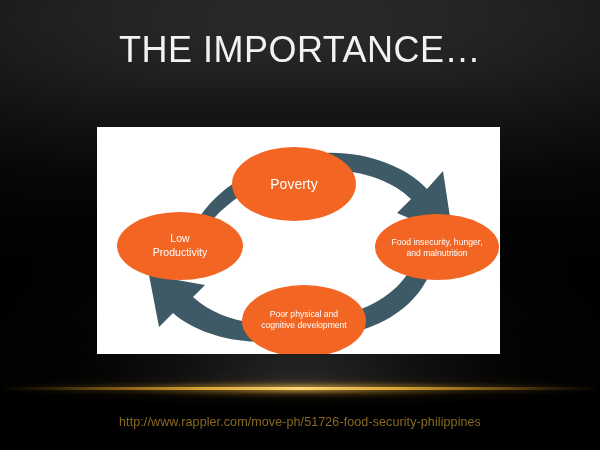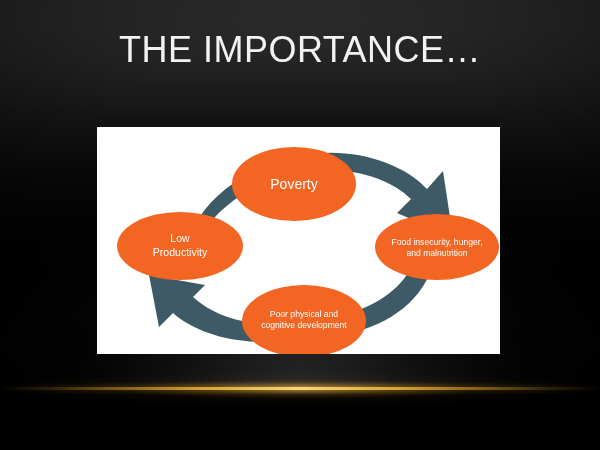--- a/index.html
+++ b/index.html
@@ -223,14 +223,15 @@
 
       <g>
         <ellipse cx="83" cy="119" rx="63" ry="34" fill="#f26522"></ellipse>
         <text class="node-label node-label-small" x="83" y="115" text-anchor="middle" style="font-size:10.5px">Low</text>
         <text class="node-label node-label-small" x="83" y="129" text-anchor="middle" style="font-size:10.5px">Productivity</text>
       </g>
 
     </svg>
   </div>
 
+  <div class="caption">http://www.rappler.com/move-ph/51726-food-security-philippines</div>
 
 </div>
 
 </body></html>

